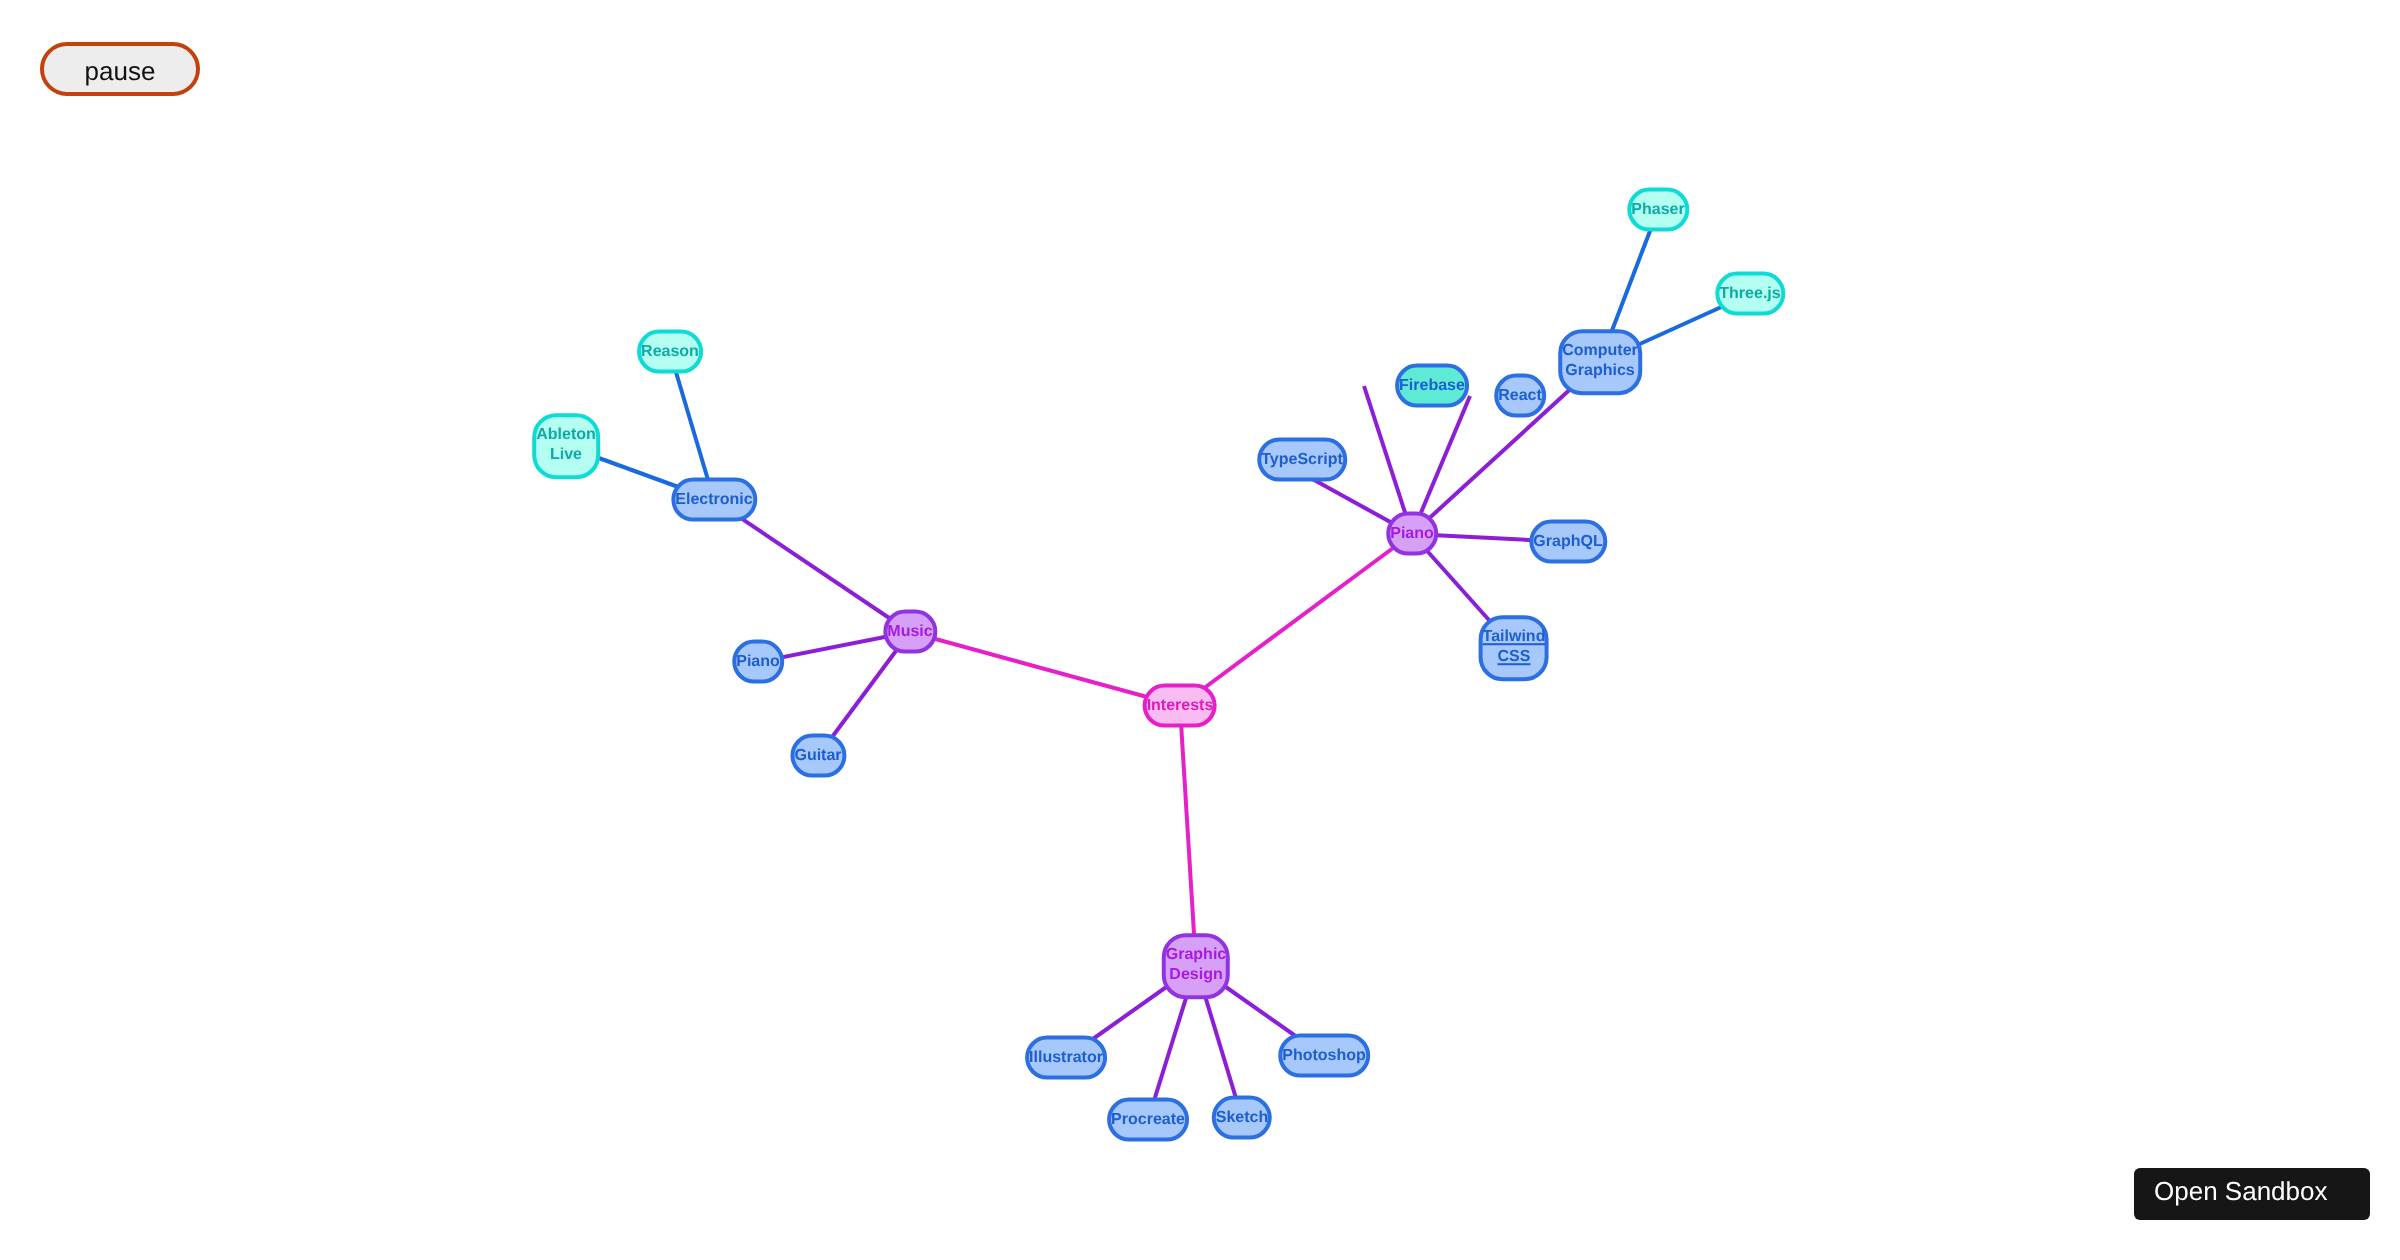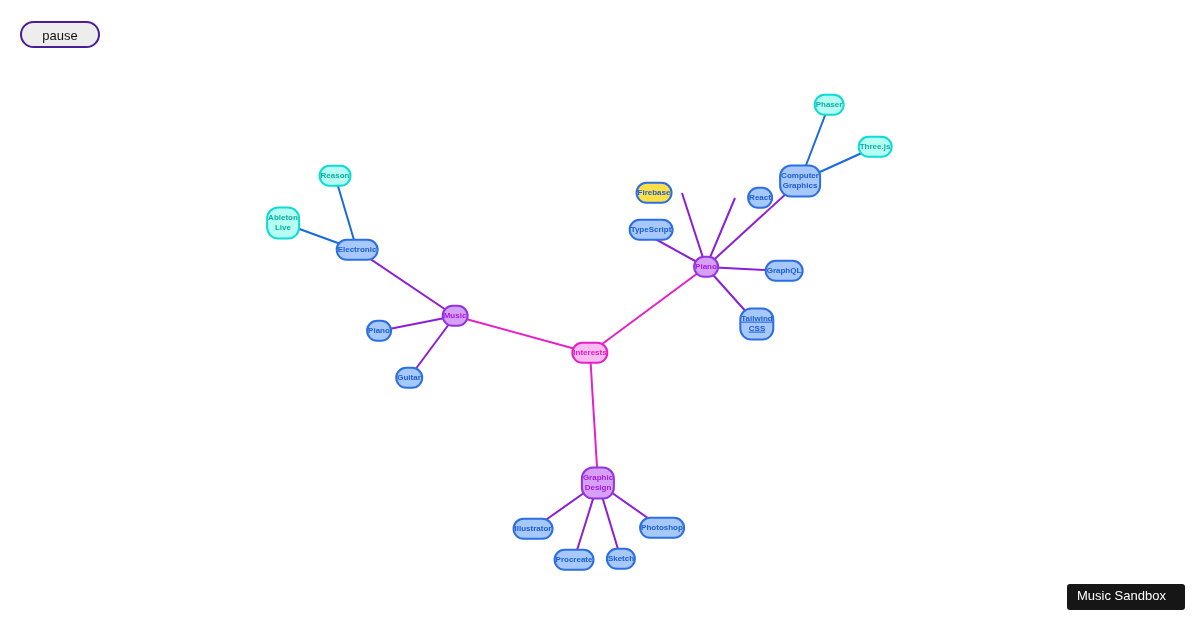--- a/index.html
+++ b/index.html
@@ -15,21 +15,21 @@
     overflow: hidden;
     background: #ffffff;
   }
   #pause-btn {
     position: absolute;
     left: 20px;
     top: 21px;
     width: 80px;
     height: 27px;
     background: #ededed;
-    border: 2px solid #4c1d95;
+    border: 2px solid #c2410c;
     border-radius: 14px;
     font-family: "Liberation Sans", sans-serif;
     font-size: 13px;
     color: #111111;
     text-align: center;
     line-height: 23px;
     cursor: pointer;
     box-sizing: border-box;
   }
   #edges-svg {
@@ -101,33 +101,33 @@
       <div class="mm-node" style="left: 590px; top: 353px; background: rgb(249, 188, 240); border-color: rgb(230, 32, 200); color: rgb(224, 27, 189);"><span>Interests</span></div>
       <div class="mm-node" style="left: 455px; top: 316px; background: rgb(215, 160, 247); border-color: rgb(146, 51, 226); color: rgb(165, 27, 224);"><span>Music</span></div>
       <div class="mm-node" style="left: 357px; top: 250px; background: rgb(167, 200, 250); border-color: rgb(44, 111, 227); color: rgb(29, 94, 208);"><span>Electronic</span></div>
       <div class="mm-node" style="left: 335px; top: 176px; background: rgb(180, 255, 242); border-color: rgb(14, 219, 211); color: rgb(12, 172, 164);"><span>Reason</span></div>
       <div class="mm-node" style="left: 283px; top: 223px; background: rgb(180, 255, 242); border-color: rgb(14, 219, 211); color: rgb(12, 172, 164);"><span>Ableton
 Live</span></div>
       <div class="mm-node" style="left: 379px; top: 331px; background: rgb(167, 200, 250); border-color: rgb(44, 111, 227); color: rgb(29, 94, 208);"><span>Piano</span></div>
       <div class="mm-node" style="left: 409px; top: 378px; background: rgb(167, 200, 250); border-color: rgb(44, 111, 227); color: rgb(29, 94, 208);"><span>Guitar</span></div>
       <div class="mm-node" style="left: 706px; top: 267px; background: rgb(215, 160, 247); border-color: rgb(146, 51, 226); color: rgb(165, 27, 224);"><span>Piano</span></div>
       <div class="mm-node" style="left: 639px; top: 230px; background: rgb(167, 200, 250); border-color: rgb(44, 111, 227); color: rgb(29, 94, 208); margin-left: 12px;"><span>TypeScript</span></div>
-      <div class="mm-node" style="left: 654px; top: 193px; background: #fde047; border-color: rgb(44, 111, 227); color: rgb(29, 94, 208);"><span>Firebase</span></div>
+      <div class="mm-node" style="left: 716px; top: 193px; background: #5eead4; border-color: rgb(44, 111, 227); color: rgb(29, 94, 208);"><span>Firebase</span></div>
       <div class="mm-node" style="left: 760px; top: 198px; background: rgb(167, 200, 250); border-color: rgb(44, 111, 227); color: rgb(29, 94, 208);"><span>React</span></div>
       <div class="mm-node" style="left: 800px; top: 181px; background: rgb(167, 200, 250); border-color: rgb(44, 111, 227); color: rgb(29, 94, 208);"><span>Computer
 Graphics</span></div>
       <div class="mm-node" style="left: 829px; top: 105px; background: rgb(180, 255, 242); border-color: rgb(14, 219, 211); color: rgb(12, 172, 164);"><span>Phaser</span></div>
       <div class="mm-node" style="left: 875px; top: 147px; background: rgb(180, 255, 242); border-color: rgb(14, 219, 211); color: rgb(12, 172, 164);"><span>Three.js</span></div>
       <div class="mm-node" style="left: 784px; top: 271px; background: rgb(167, 200, 250); border-color: rgb(44, 111, 227); color: rgb(29, 94, 208);"><span>GraphQL</span></div>
       <div class="mm-node" style="left: 757px; top: 324px; background: rgb(167, 200, 250); border-color: rgb(44, 111, 227); color: rgb(29, 94, 208); text-decoration: underline;"><span>Tailwind
 CSS</span></div>
       <div class="mm-node" style="left: 598px; top: 483px; background: rgb(215, 160, 247); border-color: rgb(146, 51, 226); color: rgb(165, 27, 224);"><span>Graphic
 Design</span></div>
       <div class="mm-node" style="left: 533px; top: 529px; background: rgb(167, 200, 250); border-color: rgb(44, 111, 227); color: rgb(29, 94, 208);"><span>Illustrator</span></div>
       <div class="mm-node" style="left: 574px; top: 560px; background: rgb(167, 200, 250); border-color: rgb(44, 111, 227); color: rgb(29, 94, 208);"><span>Procreate</span></div>
       <div class="mm-node" style="left: 621px; top: 559px; background: rgb(167, 200, 250); border-color: rgb(44, 111, 227); color: rgb(29, 94, 208);"><span>Sketch</span></div>
       <div class="mm-node" style="left: 662px; top: 528px; background: rgb(167, 200, 250); border-color: rgb(44, 111, 227); color: rgb(29, 94, 208);"><span>Photoshop</span></div>
     </div>
 
   <button id="pause-btn">pause</button>
 
-  <button id="open-sandbox-btn" style="background: rgb(22, 22, 22); color: rgb(255, 255, 255);">Music Sandbox</button>
+  <button id="open-sandbox-btn" style="background: rgb(22, 22, 22); color: rgb(255, 255, 255);">Open Sandbox</button>
 </div>
 
 </body></html>

